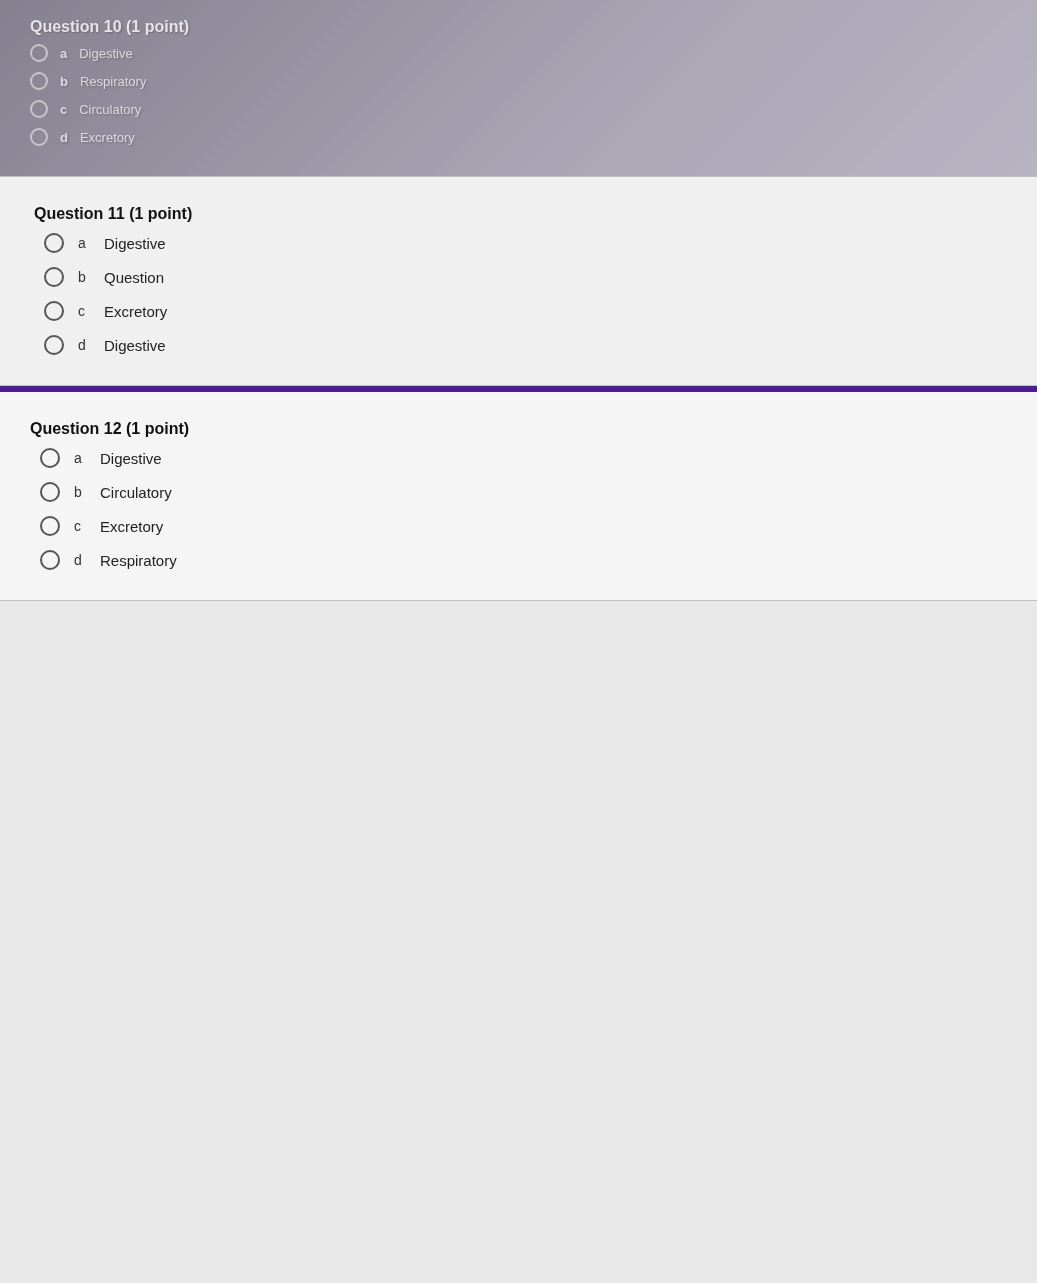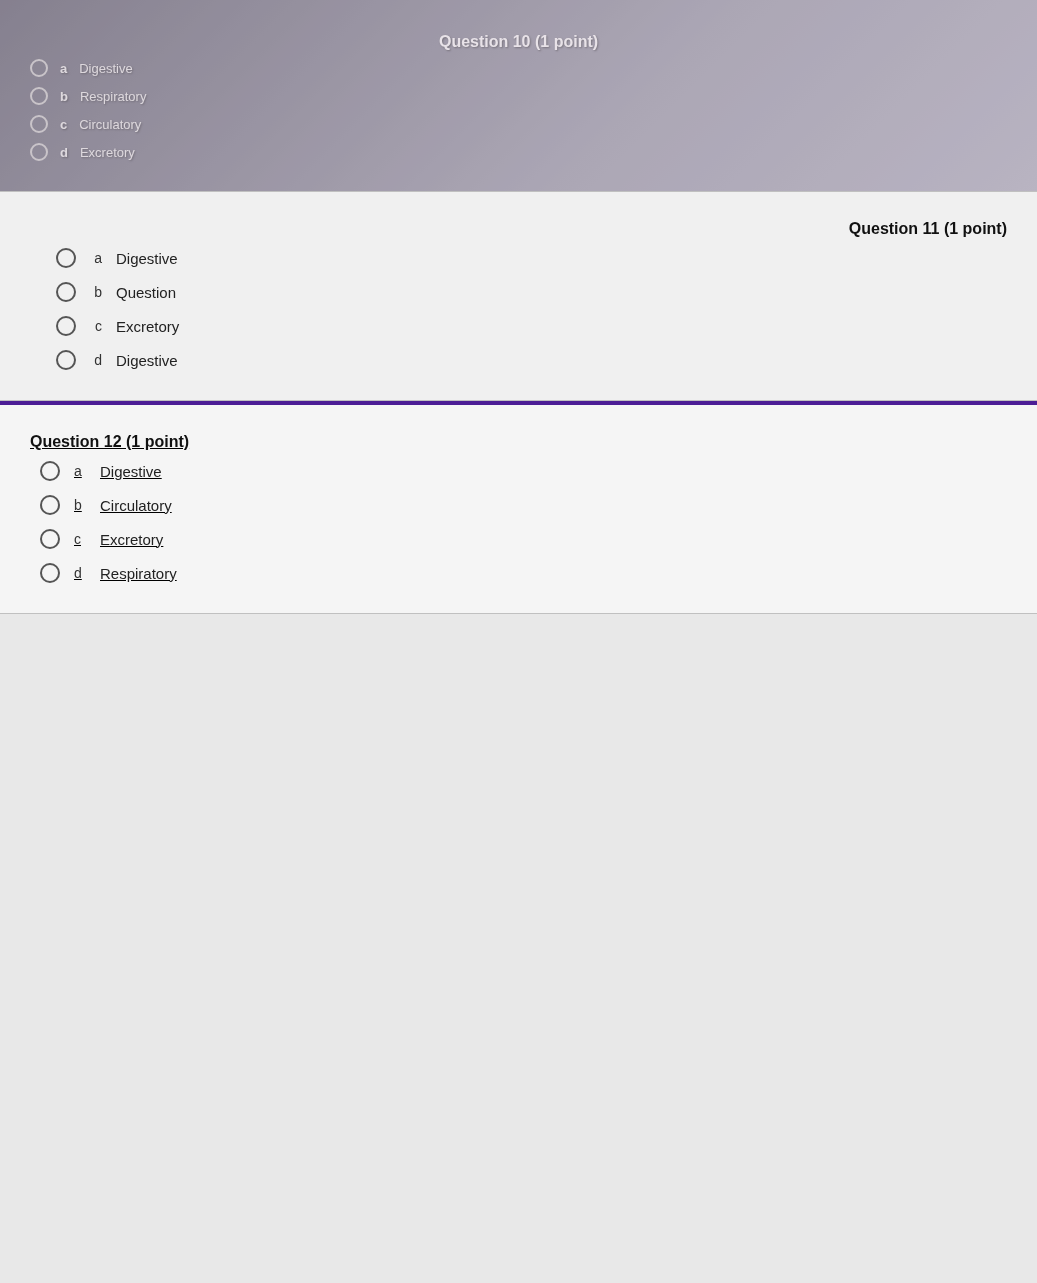--- a/index.html
+++ b/index.html
@@ -18,25 +18,24 @@
     }
 
     .page-container {
       width: 100%;
       background: #e8e8e8;
     }
 
     
     .question-section-blurred {
       background: linear-gradient(135deg, #5a5a6a 0%, #7a7a8a 30%, #9a9aaa 60%, #b0b0c0 100%);
-      padding: 33px 30px 30px 30px;
+      padding: 18px 30px 30px 30px;
       position: relative;
       filter: blur(0.5px);
       opacity: 0.85;
-      text-align: center;
     }
 
     .question-section-blurred::after {
       content: '';
       position: absolute;
       top: 0; left: 0; right: 0; bottom: 0;
       background: rgba(180, 160, 180, 0.3);
       pointer-events: none;
     }
 
@@ -94,22 +93,21 @@
     
     .divider {
       height: 1px;
       background: #c0c0c0;
       margin: 0;
     }
 
     
     .question-section {
       background: #f0f0f0;
-      padding: 28px 30px 30px 46px;
-      text-align: right;
+      padding: 28px 30px 30px 34px;
     }
 
     .question-section-white {
       background: #ffffff;
       padding: 28px 30px 30px 30px;
     }
 
     .question-title {
       font-size: 16px;
       font-weight: bold;
@@ -160,22 +158,21 @@
 
     .option-label {
       font-size: 15px;
       color: #222;
       font-weight: 500;
     }
 
     
     .bottom-section {
       background: #f5f5f5;
-      border-top: 4px solid #4c1d95;
-      text-decoration: underline;
+      border-top: 6px solid #4c1d95;
     }
   </style>
 </head>
 <body>
 
 <div class="page-container">
 
   <div class="question-section-blurred">
     <div class="question-title-blurred">Question 10 (1 point)</div>
     <ul class="options-list-blurred">

